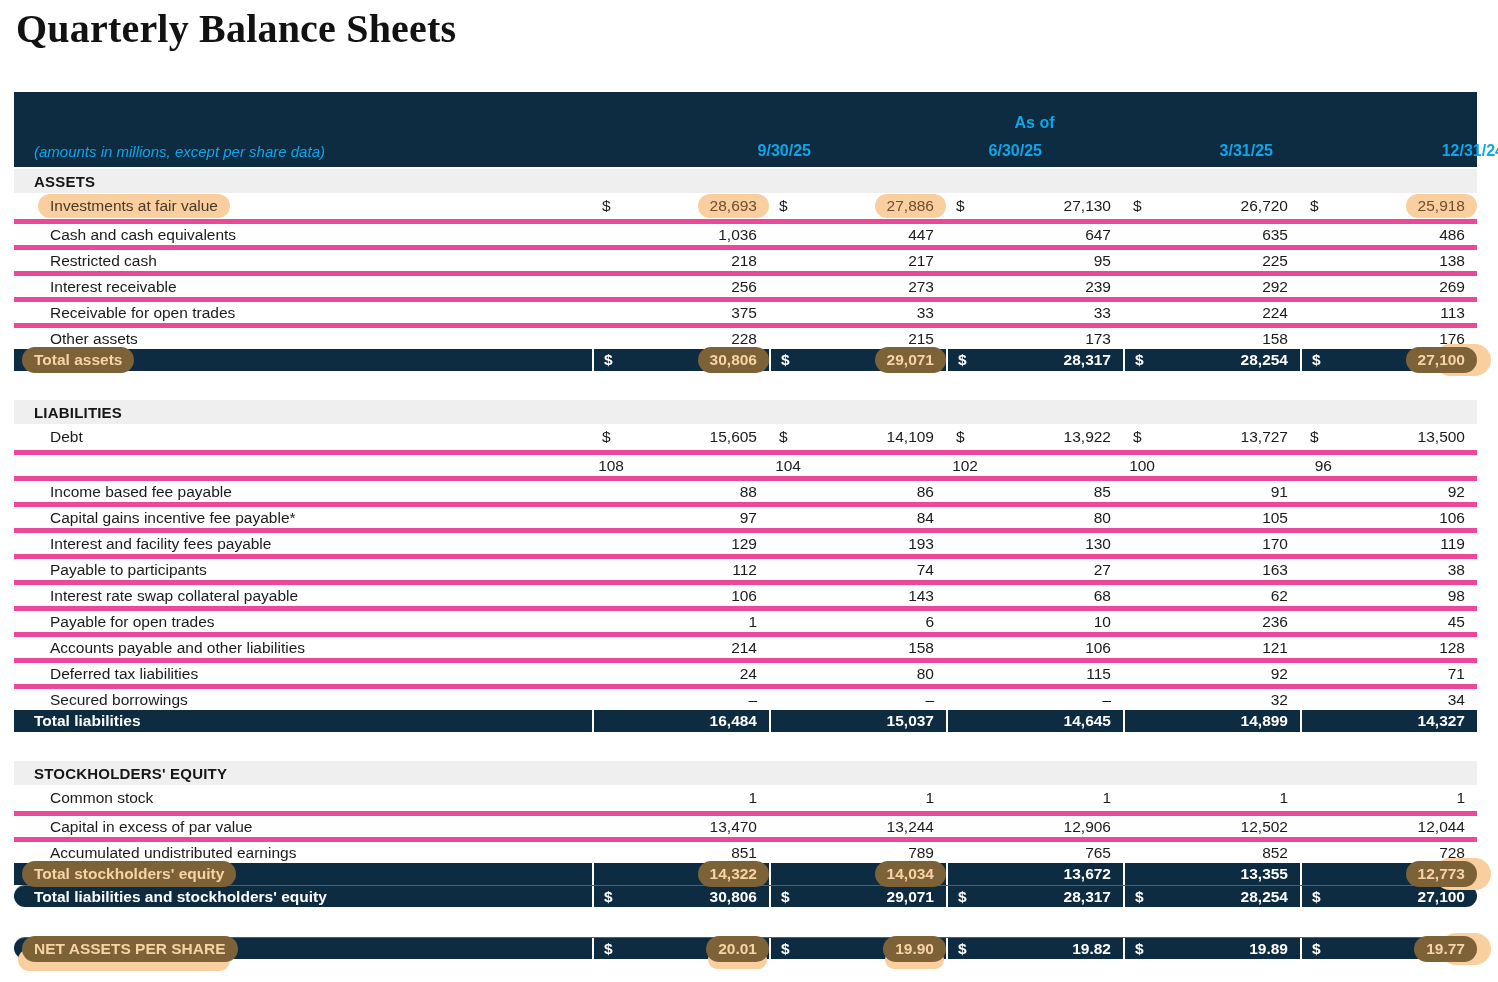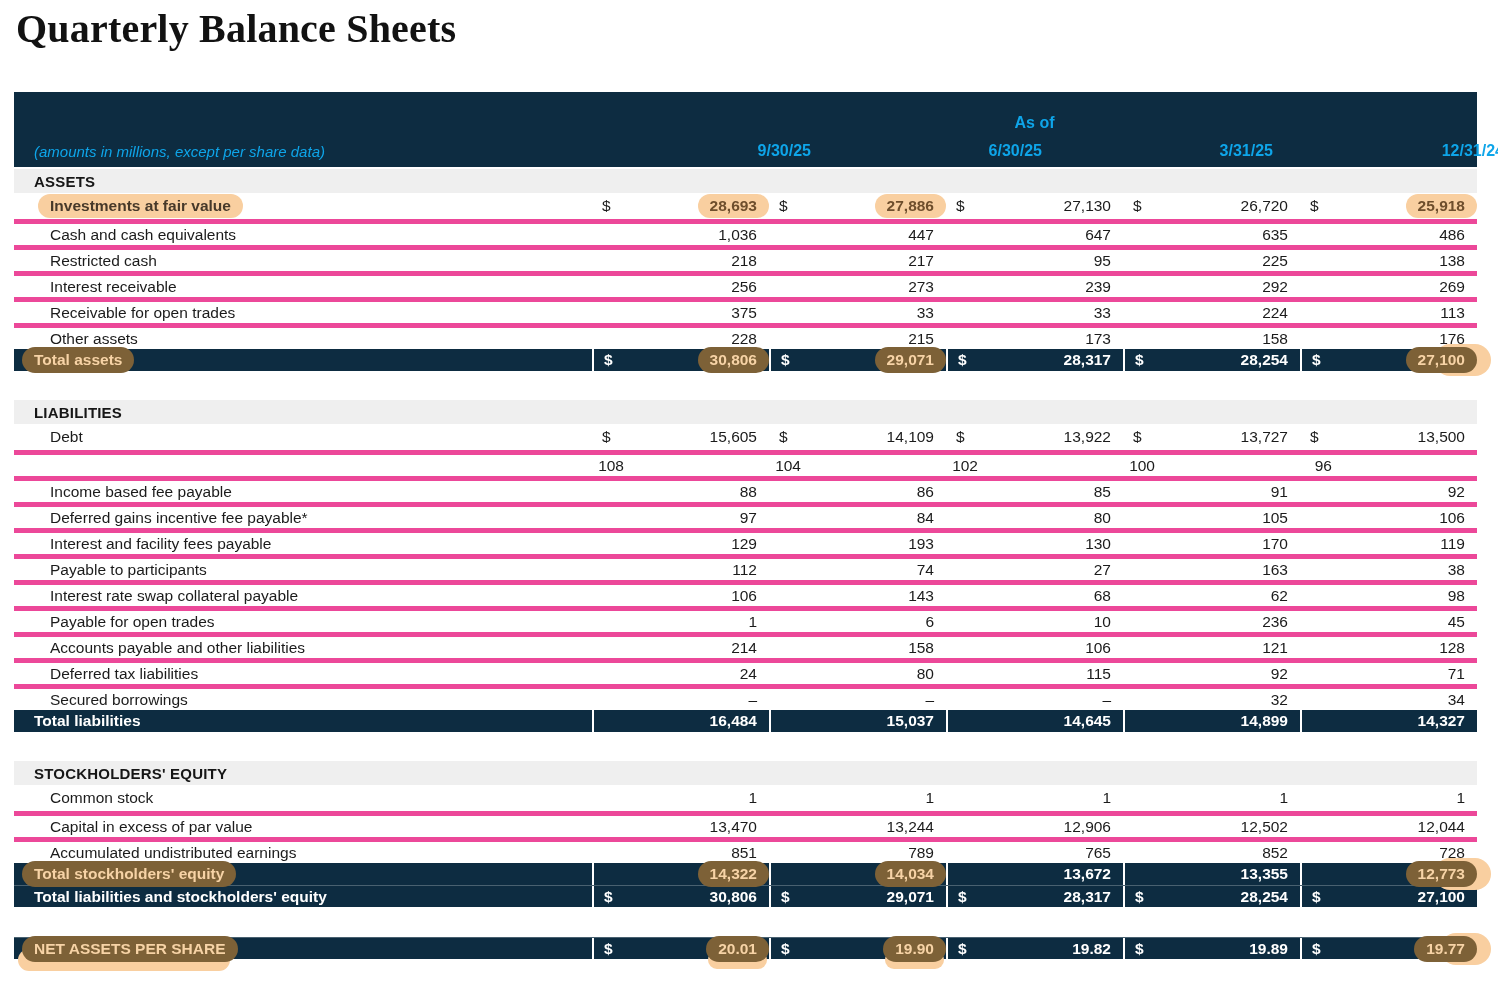--- a/index.html
+++ b/index.html
@@ -40,25 +40,25 @@
   .row { height: 26px; font-size: 15.5px; }
   .rows .row + .row { border-top: 5px solid #ec4899; }
   .lcell { display: flex; align-items: center; padding-left: 36px; }
   .dcell { display: flex; align-items: center; padding-left: 10px; font-size: 15.5px; }
   .vcell { display: flex; align-items: center; justify-content: flex-end; padding-right: 12px; }
 
   
   .total { background: var(--navy); color: #fff; height: 22px; font-weight: bold; }
   .total .lcell { padding-left: 20px; }
   .total > .dcell { border-left: 2px solid #fff; }
-  .total + .total { border-top: 1px solid rgba(255,255,255,.25); }
+  .total + .total { border-top: 1px solid rgba(255,255,255,.25); border-radius: 11px; }
   .naps { margin-top: 30px; }
 
   
-  .hl { position: relative; z-index: 1; white-space: nowrap; font-weight: bold; }
+  .hl { position: relative; z-index: 1; white-space: nowrap; }
   .hl::before { content: ""; position: absolute; inset: -3px -12px;
                 border-radius: 14px; background: var(--pill); z-index: -1; }
   .total .hl::before { inset: -4px -12px; }
   .hl-light { color: #6e4e2c; --pill: var(--peach); }
   .hl-label-light { color: #47392a; }
   .hl-dark { color: #f7d3a6; --pill: #7d6137; }
   .blob-right::after { content: ""; position: absolute; top: -7px; bottom: -7px;
                        left: 35%; right: -26px; border-radius: 16px;
                        background: var(--peach); z-index: -2; }
   .blob-below::after { content: ""; position: absolute; left: -10px; right: -10px;
@@ -372,21 +372,21 @@
           <div class="vcell">
             <span>91</span>
           </div>
           <div class="dcell"></div>
           <div class="vcell">
             <span>92</span>
           </div>
         </div>
         <div class="grid row ">
           <div class="lcell">
-            <span>Deferred gains incentive fee payable*</span>
+            <span>Capital gains incentive fee payable*</span>
           </div>
           <div class="dcell"></div>
           <div class="vcell">
             <span>97</span>
           </div>
           <div class="dcell"></div>
           <div class="vcell">
             <span>84</span>
           </div>
           <div class="dcell"></div>

